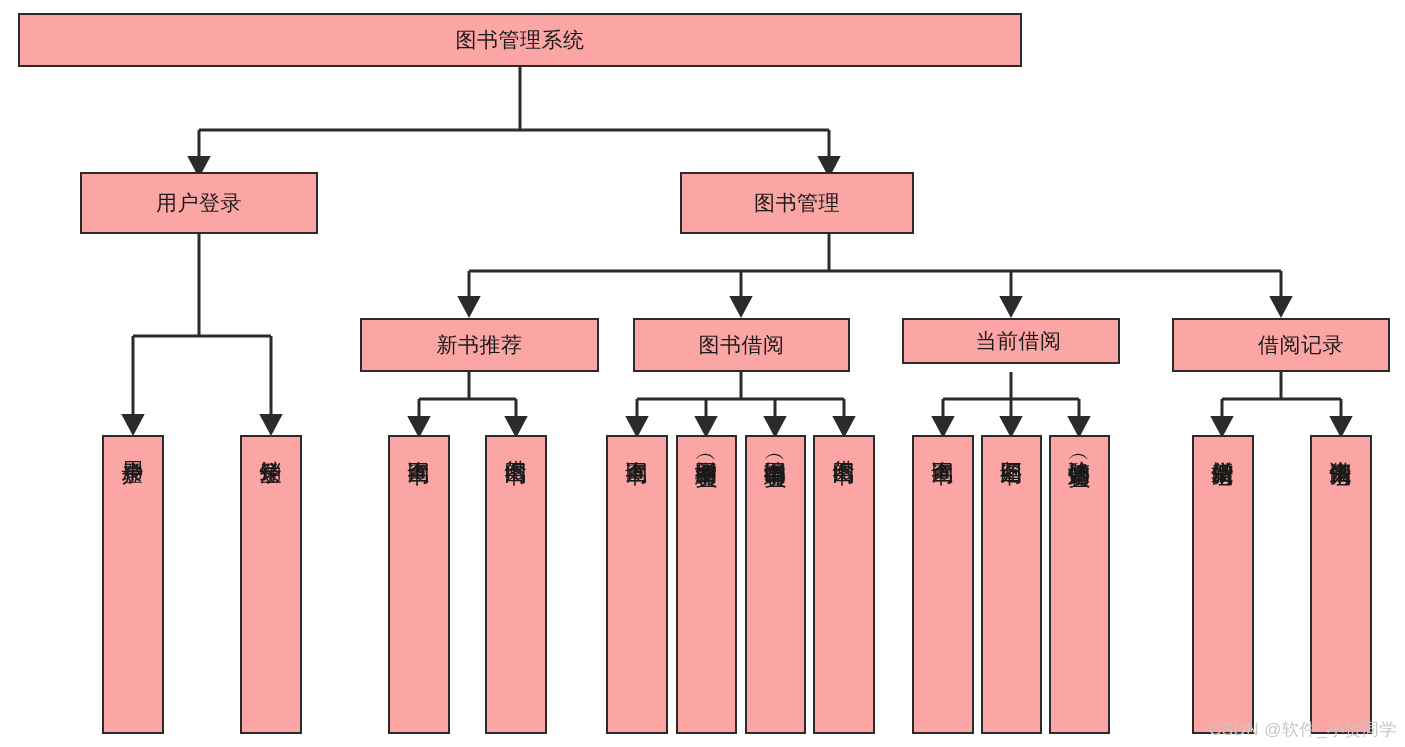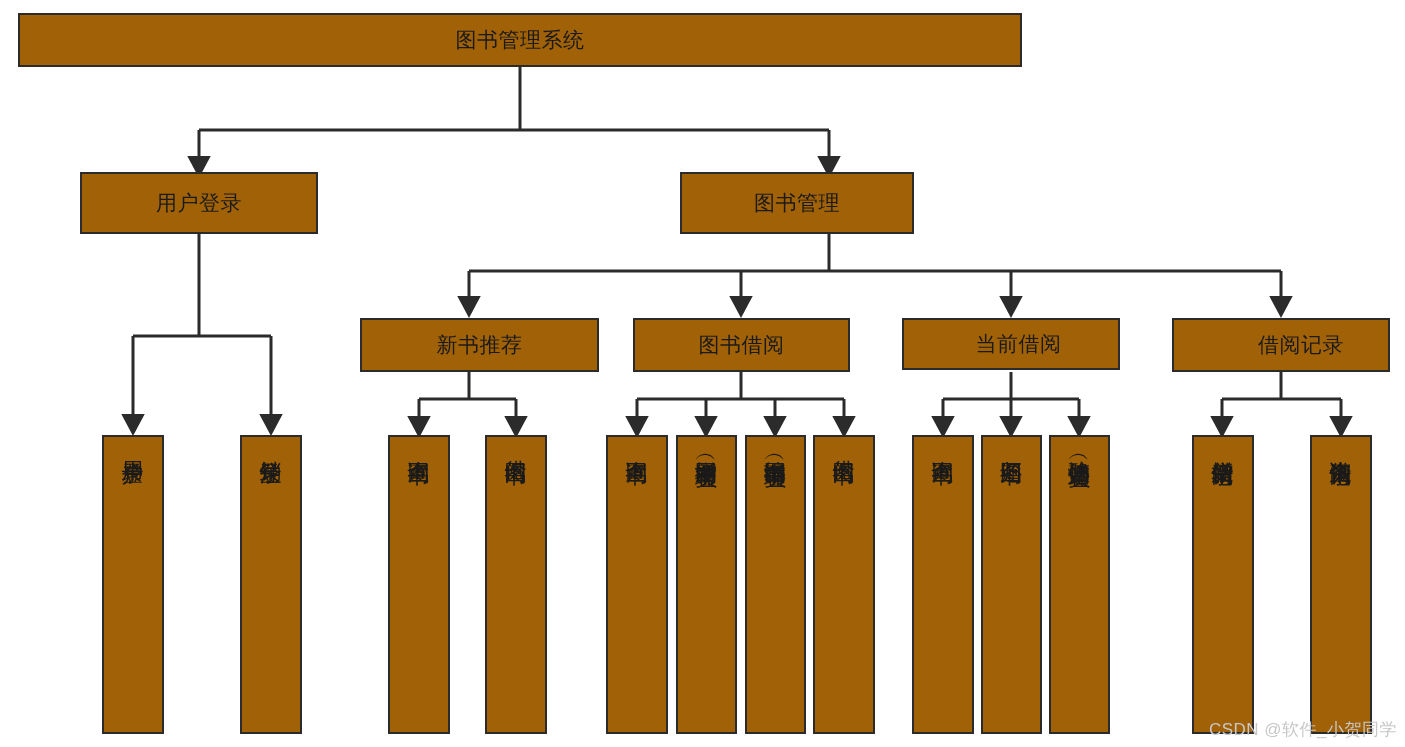--- a/index.html
+++ b/index.html
@@ -23,21 +23,21 @@
     left: 0;
     top: 0;
     width: 1405px;
     height: 747px;
     pointer-events: none;
   }
   .node {
     position: absolute;
     box-sizing: border-box;
     border: 2px solid #2b2b2b;
-    background: #a16207;
+    background: #fca5a5;
     display: flex;
     align-items: center;
     justify-content: center;
     color: #1a1a1a;
   }
   .node-label {
     font-size: 21px;
     line-height: 1.12;
     letter-spacing: 0.5px;
     white-space: pre-line;
@@ -137,21 +137,21 @@
   <div class="node h" style="left:680px; top:172px; width:234px; height:62px;">
     <span class="node-label">图书管理</span>
   </div>
 
   <div class="node h" style="left:360px; top:318px; width:239px; height:54px;">
     <span class="node-label">新书推荐</span>
   </div>
   <div class="node h" style="left:633px; top:318px; width:217px; height:54px;">
     <span class="node-label">图书借阅</span>
   </div>
-  <div class="node h" style="left:902px; top:318px; width:218px; height:52px;padding-left:15px;">
+  <div class="node h" style="left:902px; top:318px; width:218px; height:46px;padding-left:15px;">
     <span class="node-label">当前借阅</span>
   </div>
   <div class="node h" style="left:1172px; top:318px; width:218px; height:54px;padding-left:40px;">
     <span class="node-label">借阅记录</span>
   </div>
 
   <div class="node v" style="left:102px; top:435px; width:62px; height:299px;">
     <span class="node-label">用户登录</span>
   </div>
   <div class="node v" style="left:240px; top:435px; width:62px; height:299px;">

